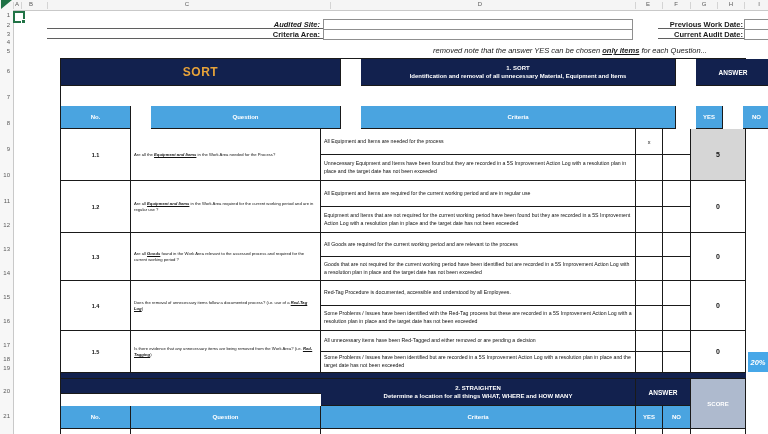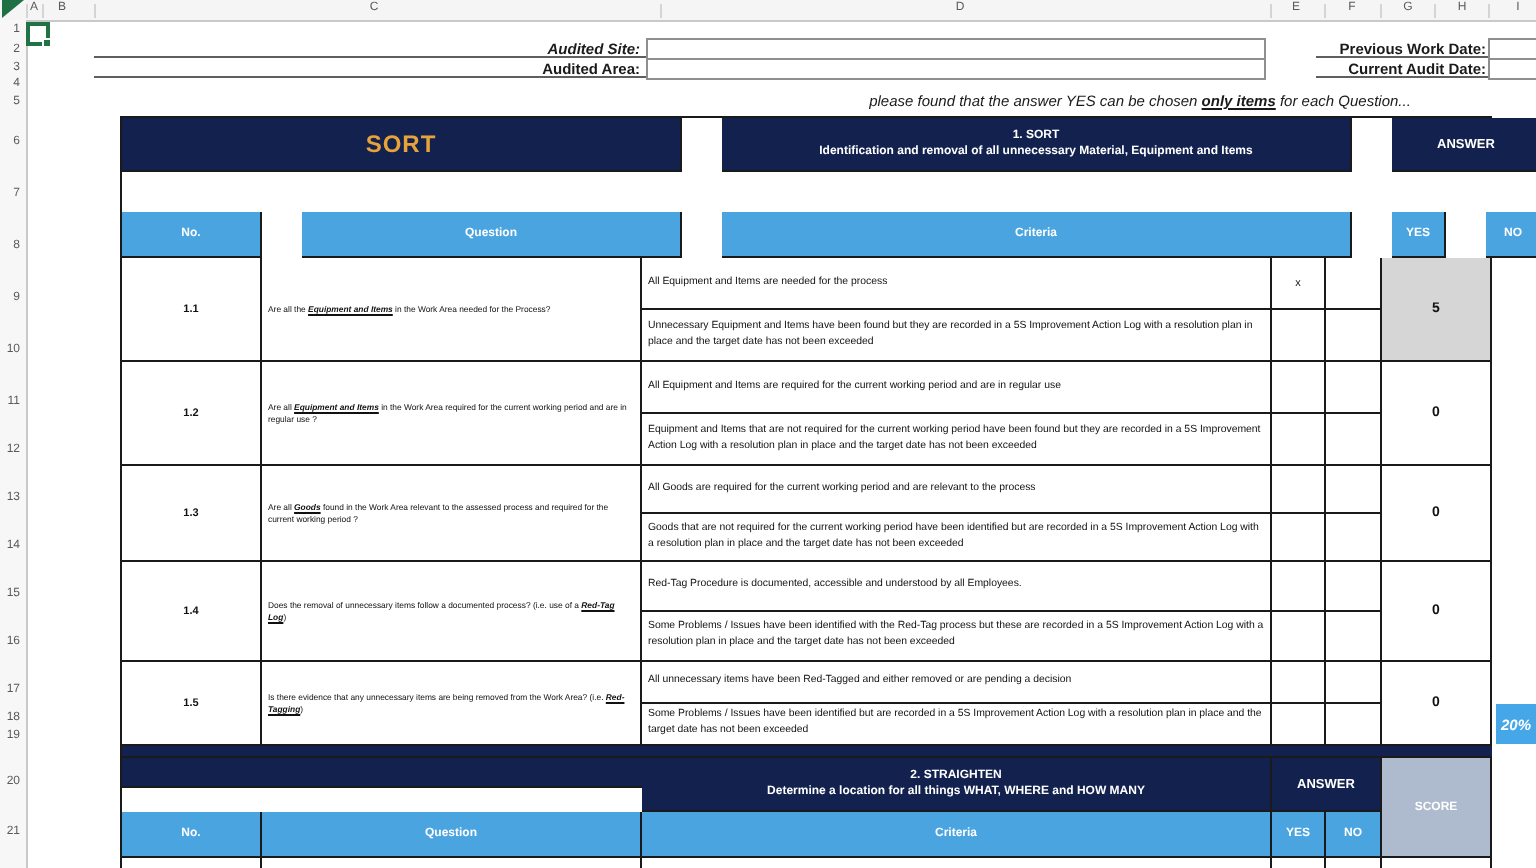--- a/index.html
+++ b/index.html
@@ -96,33 +96,33 @@
     <div class="rnum" style="top: 403px;">21</div>
   </div>
 <div class="a1sel">
     <span class="handle"></span>
   </div>
 
 <div class="formlbl" style="left:0;top:20px;width:320px;font-style:italic;">Audited Site:</div>
 <div class="uline" style="left:47px;top:19px;width:276px;height:9px;"></div>
 <div class="inputcell" style="left:323px;top:19px;width:308px;height:9px;"></div>
 
-<div class="formlbl" style="left:0;top:30px;width:320px;">Audited Area:</div>
+<div class="formlbl" style="left:0;top:30px;width:320px;">Criteria Area:</div>
 <div class="uline" style="left:47px;top:29px;width:276px;height:9px;"></div>
 <div class="inputcell" style="left:323px;top:29px;width:308px;height:9px;"></div>
 
 <div class="formlbl" style="left:600px;top:20px;width:143px;">Previous Work Date:</div>
 <div class="uline" style="left:658px;top:19px;width:110px;height:9px;"></div>
 <div class="inputcell" style="left:744px;top:19px;width:24px;height:9px;border-right:none;"></div>
 
 <div class="formlbl" style="left:600px;top:30px;width:143px;">Current Audit Date:</div>
 <div class="uline" style="left:658px;top:29px;width:110px;height:9px;"></div>
 <div class="inputcell" style="left:744px;top:29px;width:24px;height:9px;border-right:none;"></div>
 
-<div class="note"><span>please found that the answer YES  can be chosen </span><span class="em">only items</span><span> for each Question...</span></div>
+<div class="note"><span>removed note that the answer YES  can be chosen </span><span class="em">only items</span><span> for each Question...</span></div>
 
 <div class="sec" id="sec-sort" style="top:58px;">
     <div class="grd" style="grid-template-rows: 27px 23px; gap: 20px;">
       <div class="c navy title" style="grid-area: 1 / 1 / auto / 3;">SORT</div>
       <div class="c navy sub" style="grid-area: 1 / 3;">
         <div>1. SORT</div>
         <div>Identification and removal of all unnecessary Material, Equipment and Items</div>
       </div>
       <div class="c navy answer" style="grid-area: 1 / 4 / auto / 6;">ANSWER</div>
       <div class="c scorehead" style="grid-area: 1 / 6 / 3;">SCORE</div>

